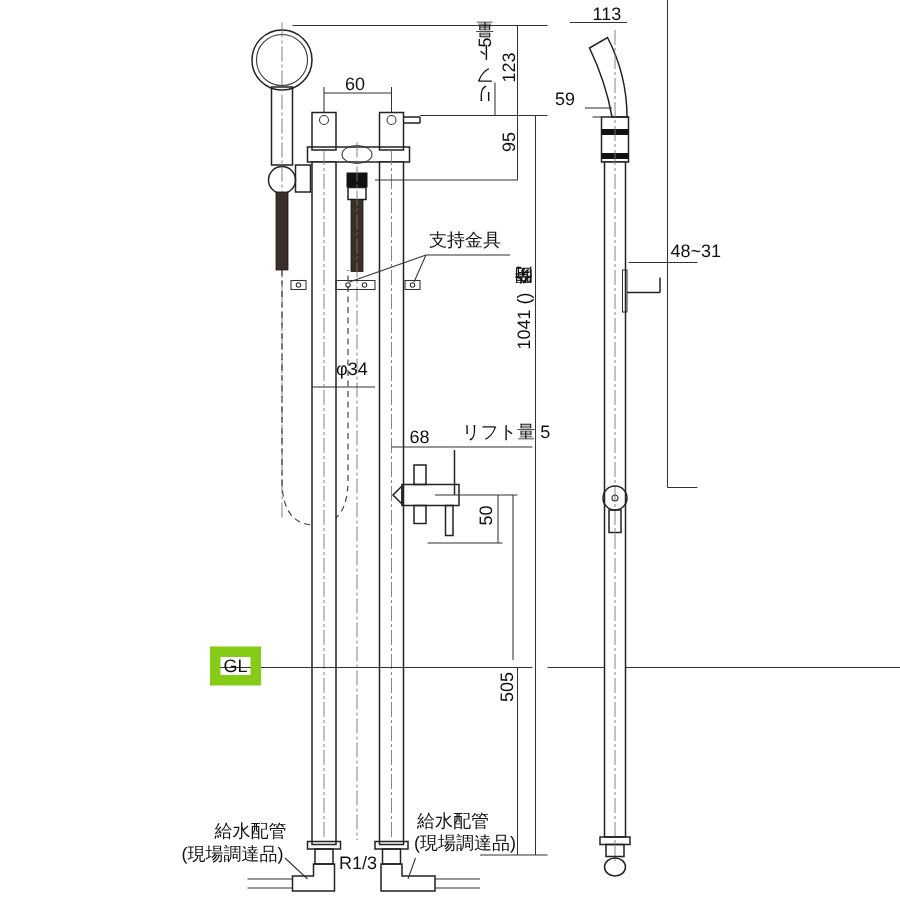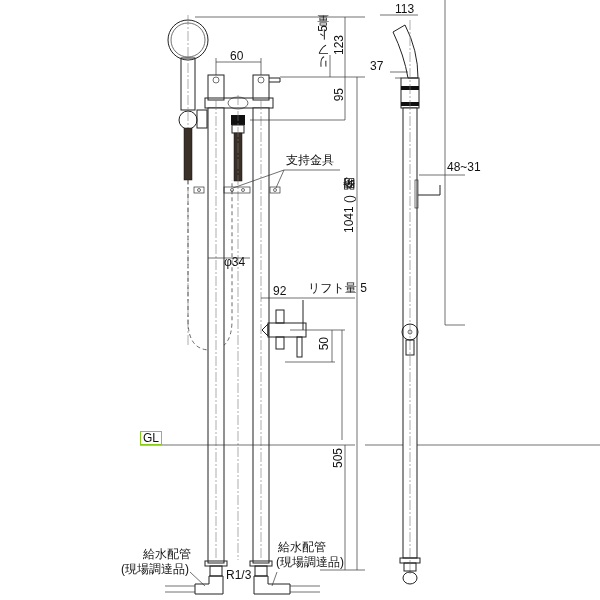--- a/index.html
+++ b/index.html
@@ -8,21 +8,21 @@
   .ln { stroke:#222; stroke-width:1; fill:none; }
   .thin { stroke:#333; stroke-width:0.7; fill:none; }
   .cl { stroke:#777; stroke-width:0.6; fill:none; stroke-dasharray:10 2 2 2; }
   .dash { stroke:#444; stroke-width:0.8; fill:none; stroke-dasharray:4 3; }
   .dim { stroke:#333; stroke-width:0.7; fill:none; }
   .pipe { stroke:#222; stroke-width:1; fill:#fff; }
   .hose { fill:#3a3028; stroke:#111; stroke-width:0.5; }
   .blk { fill:#111; }
   .lbl { position:absolute; font-size:12px; color:#111; white-space:nowrap; line-height:1;text-align:right; }
   .vert { writing-mode:vertical-rl; transform:rotate(180deg); }
-  .boxed { border:1px solid #84cc16; padding:0 2px; }
+  .boxed { border:7px solid #84cc16; padding:0 2px; }
 </style>
 </head>
 <body>
 
 <svg width="600" height="600" viewBox="0 0 600 600">
 
   <g>
     <ellipse cx="188" cy="40" rx="20" ry="20" class="ln" fill="#fff"></ellipse>
     <ellipse cx="188" cy="40" rx="17" ry="17" class="thin"></ellipse>
     <rect x="181" y="58" width="14" height="52" class="ln" fill="#fff"></rect>
@@ -148,26 +148,26 @@
   <line x1="445" y1="0" x2="445" y2="325" class="thin"></line>
   <line x1="445" y1="325" x2="465" y2="325" class="thin"></line>
 </svg>
 
 <span class="lbl" style="left:230px;top:50px;">60</span>
 <span class="lbl vert" style="left:317px;top:25px;">リフト量 5</span>
 <span class="lbl vert" style="left:333px;top:35px;">123</span>
 <span class="lbl vert" style="left:333px;top:88px;">95</span>
 <span class="lbl vert" style="left:343px;top:195px;">1041 (全閉時)</span>
 <span class="lbl" style="left:286px;top:154px;font-family:Liberation Serif, serif;">支持金具</span>
-<span class="lbl" style="left:224px;top:256px;">φ34</span>
-<span class="lbl" style="left:273px;top:285px;">92</span>
+<span class="lbl" style="left:224px;top:240px;">φ34</span>
+<span class="lbl" style="left:273px;top:285px;">68</span>
 <span class="lbl" style="left:308px;top:282px;">リフト量 5</span>
 <span class="lbl vert" style="left:318px;top:337px;">50</span>
 <span class="lbl boxed" style="left:140px;top:431px;">GL</span>
 <span class="lbl vert" style="left:332px;top:448px;">505</span>
 <span class="lbl" style="left:395px;top:3px;">113</span>
-<span class="lbl" style="left:370px;top:60px;">37</span>
+<span class="lbl" style="left:370px;top:60px;">59</span>
 <span class="lbl" style="left:447px;top:161px;">48~31</span>
 <span class="lbl" style="left:143px;top:548px;">給水配管</span>
 <span class="lbl" style="left:121px;top:563px;">(現場調達品)</span>
 <span class="lbl" style="left:226px;top:569px;">R1/3</span>
 <span class="lbl" style="left:278px;top:541px;">給水配管</span>
 <span class="lbl" style="left:276px;top:556px;">(現場調達品)</span>
 
 </body></html>

